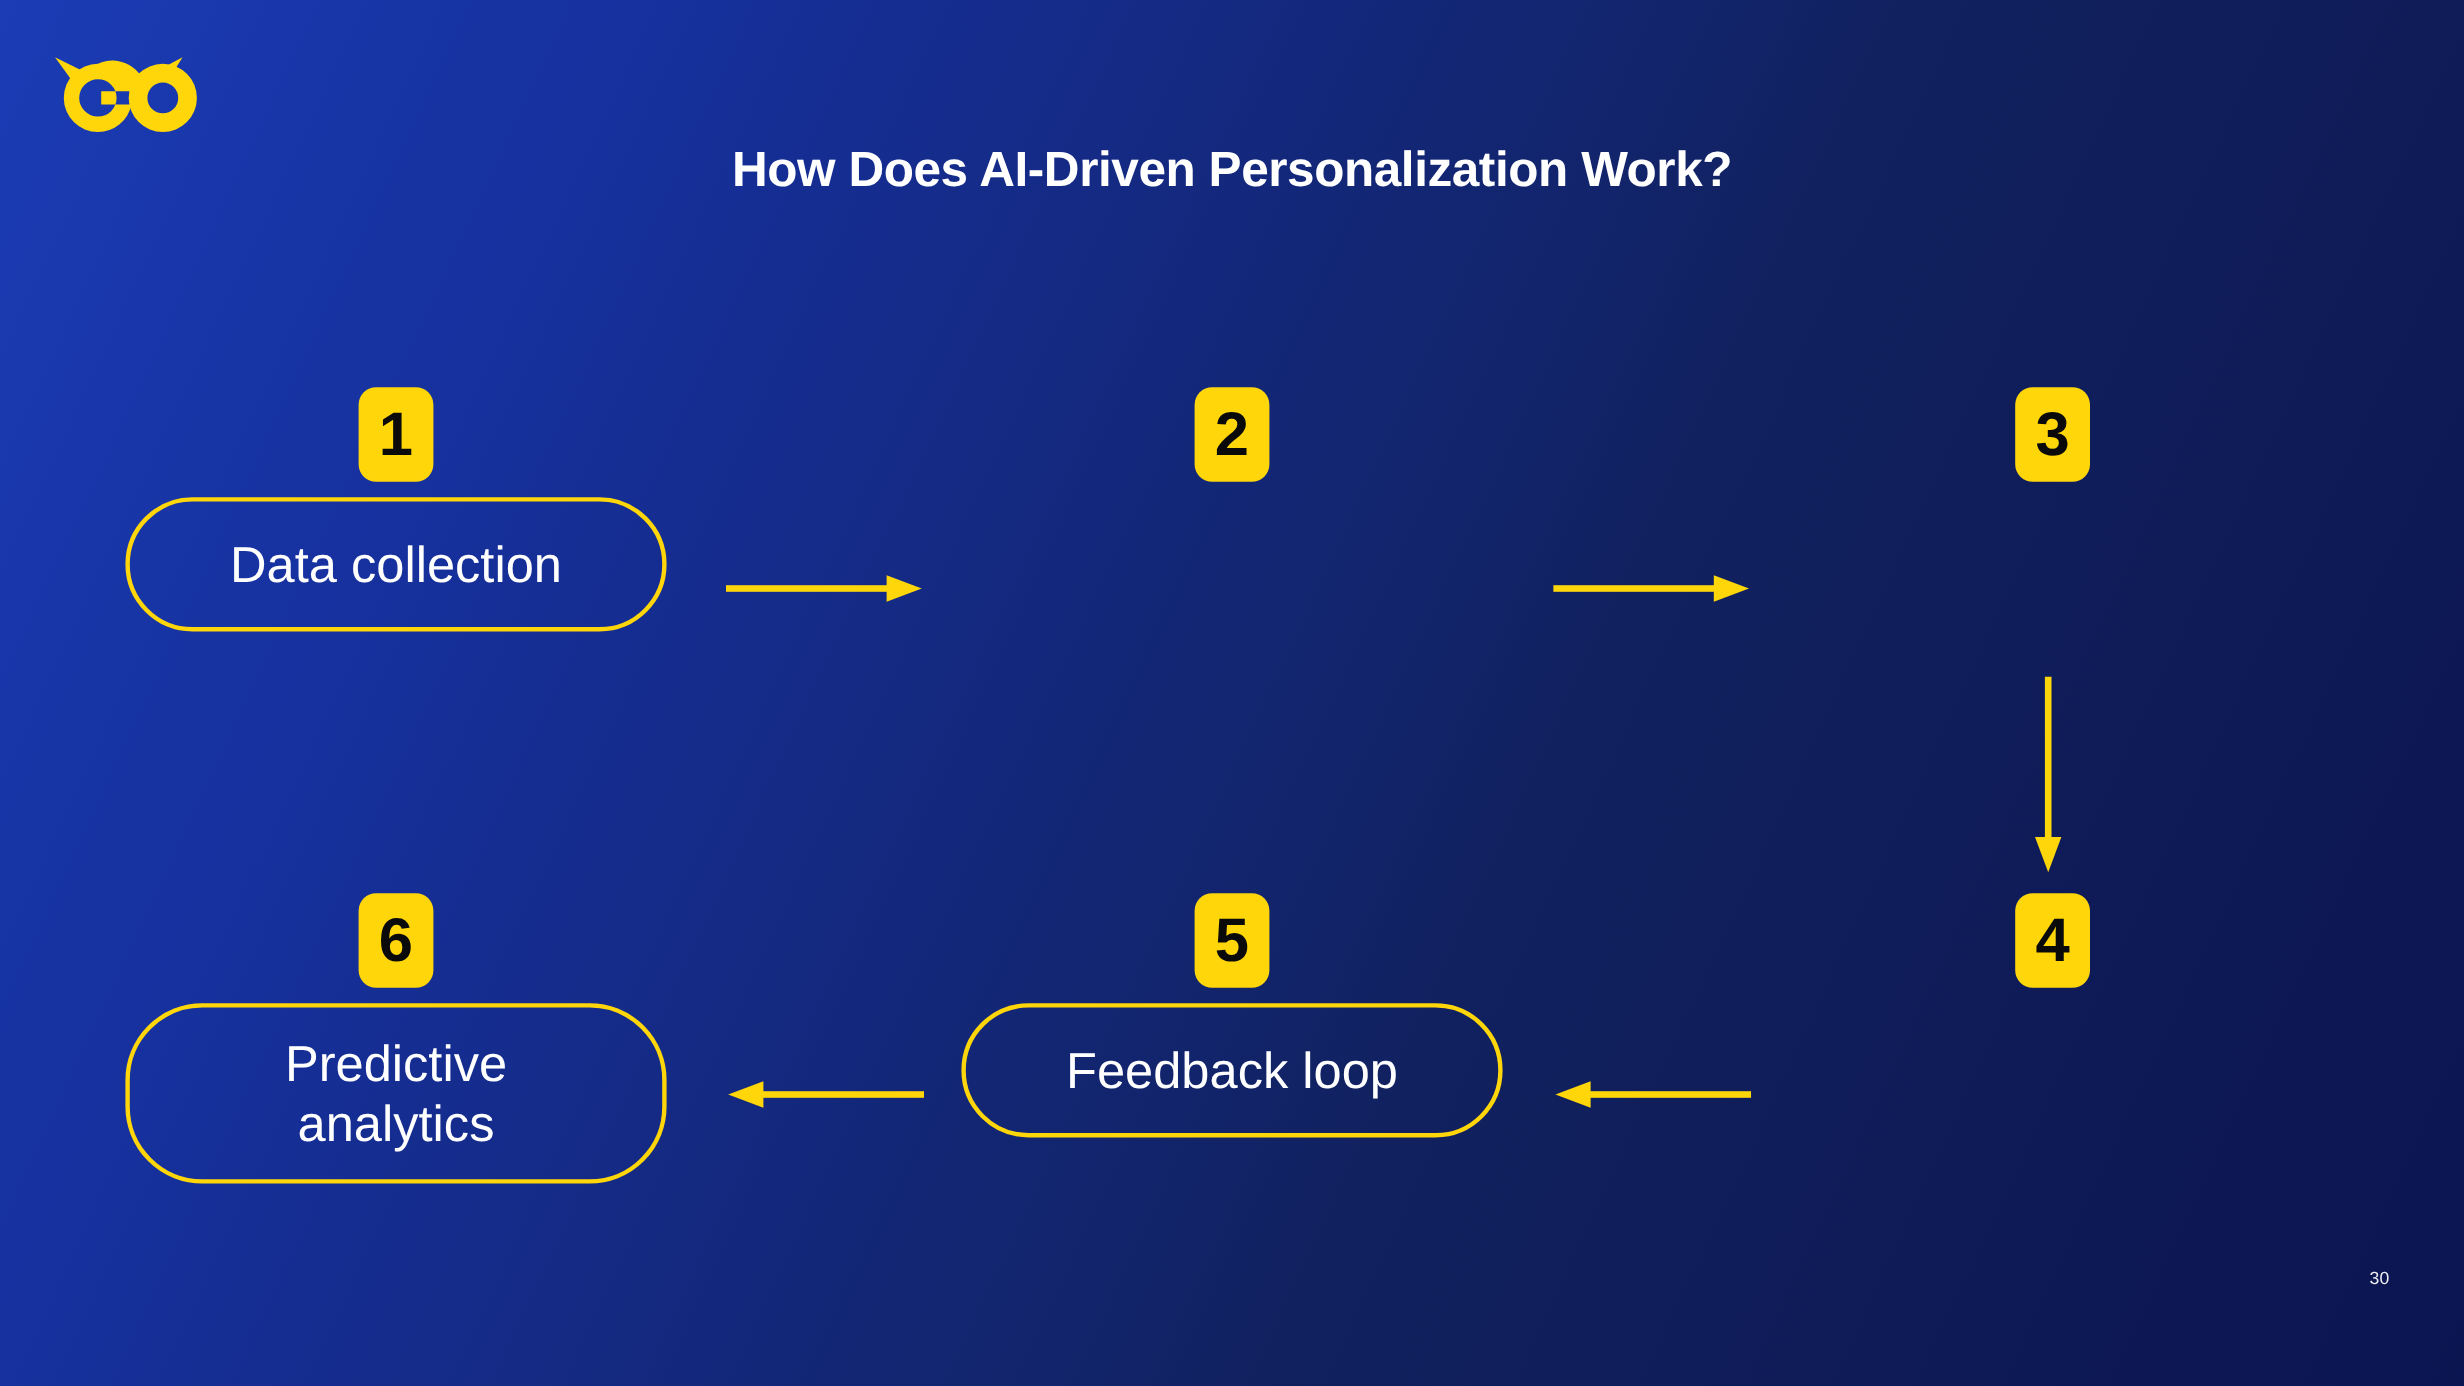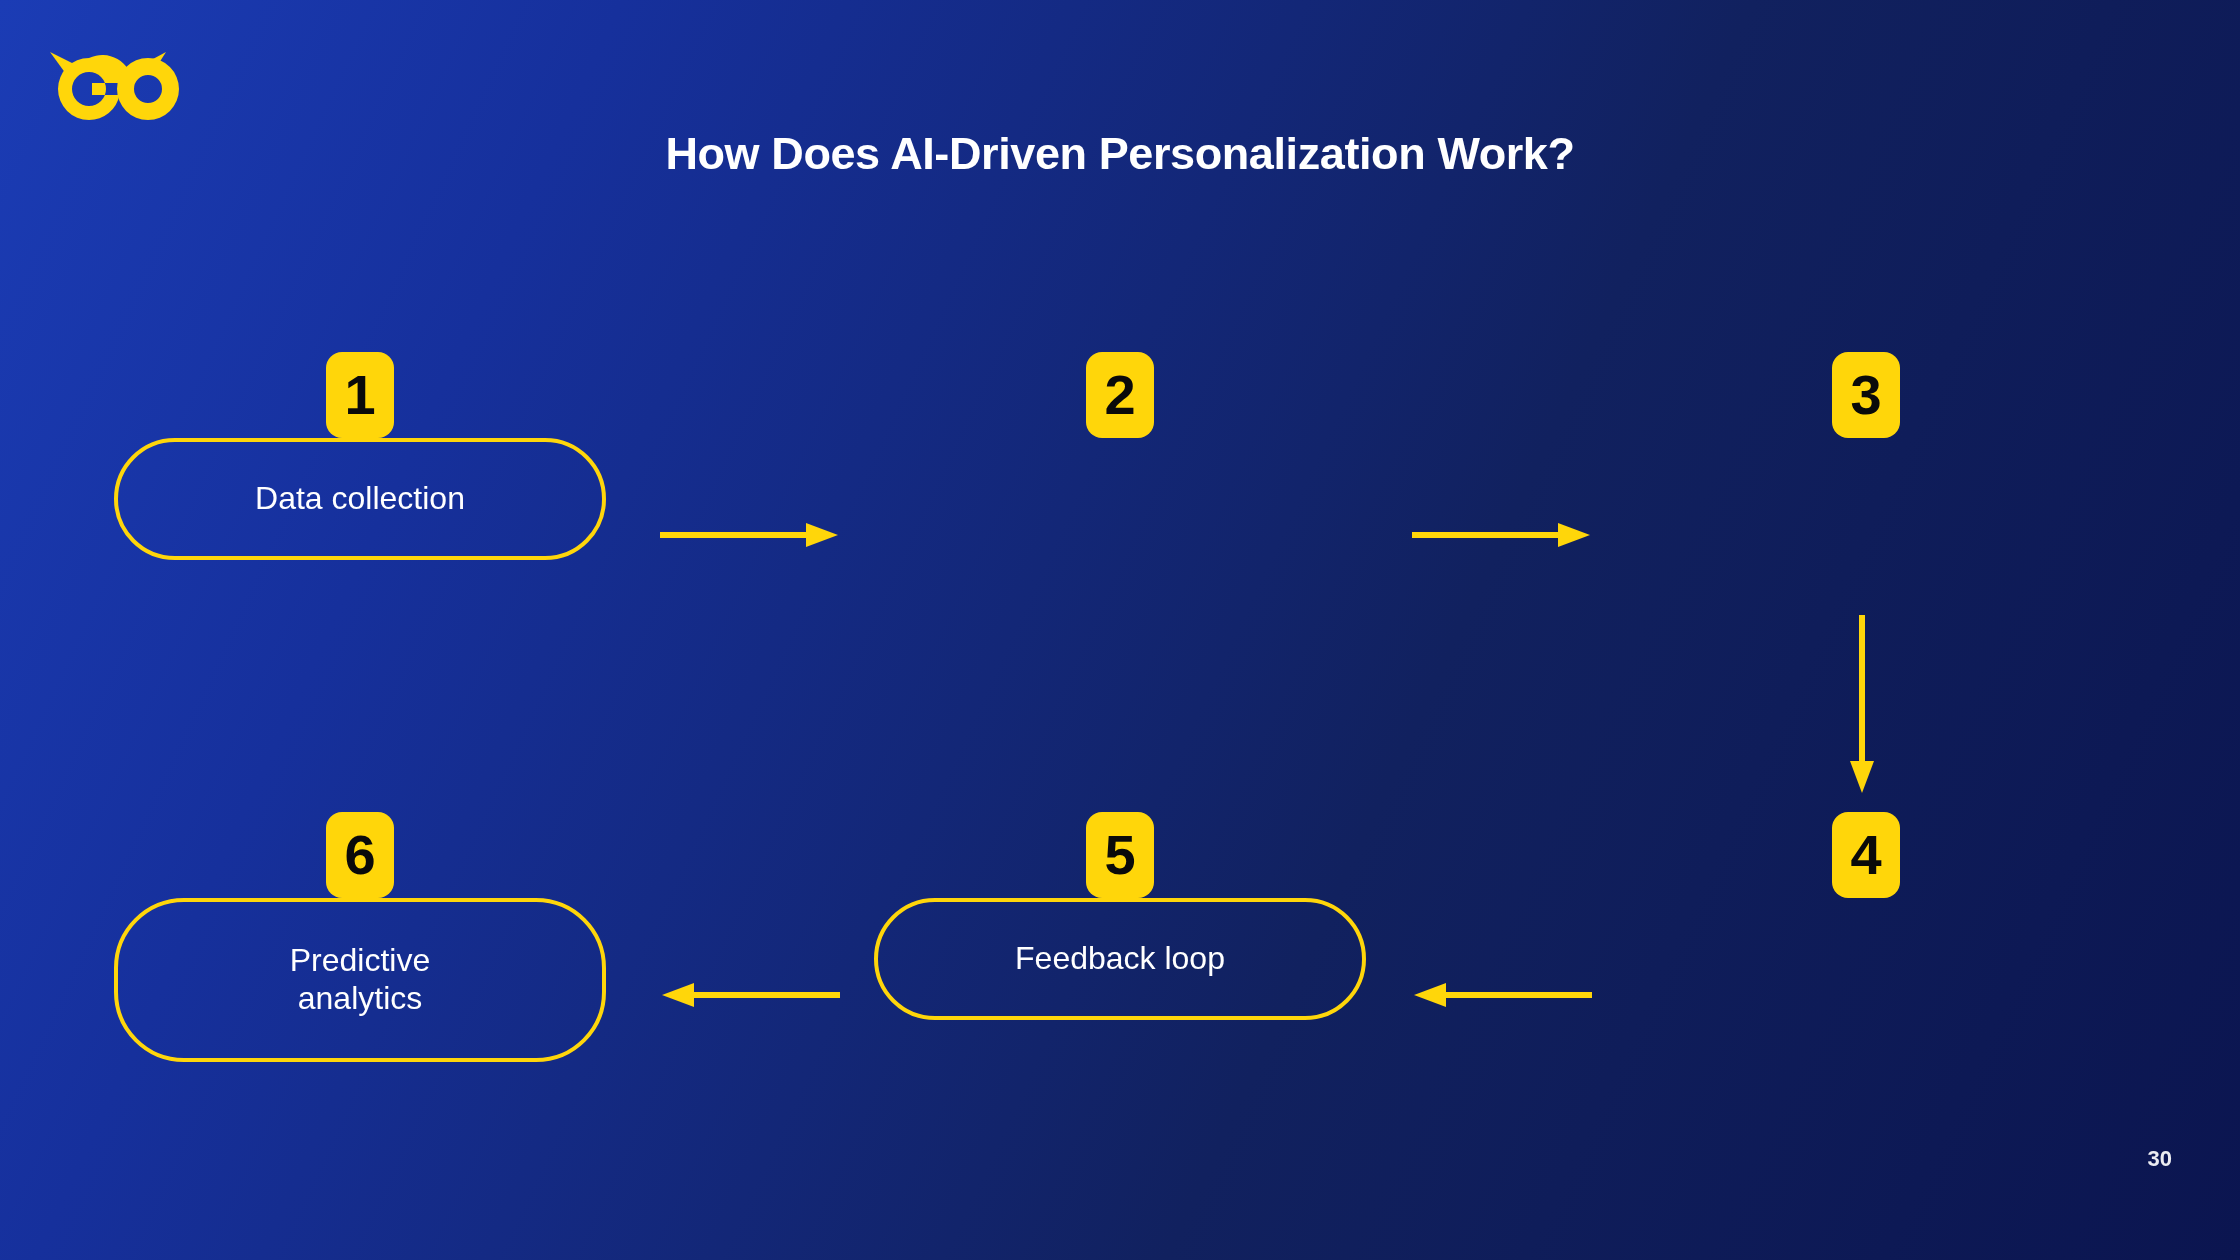--- a/index.html
+++ b/index.html
@@ -33,24 +33,25 @@
     width:68px; height:86px;
     background:#ffd60a;
     border-radius:16px;
     color:#0a0a0a;
     font-size:56px;
     font-weight:bold;
     display:flex; align-items:center; justify-content:center;
     line-height:1;
   }
   .node-box {
+    margin-top:14px;
     border:4px solid #ffd60a;
     border-radius:70px;
     color:#ffffff;
-    font-size:32px;
+    font-size:46px;
     display:flex; align-items:center; justify-content:center;
     text-align:center;
     line-height:1.18;
     padding:12px 28px;
   }
   .h-one { height:122px; }
   .h-two { height:164px; }
 
   
   .badge-wrap { display:flex; }
@@ -69,23 +70,22 @@
   #arrow-1-2 { left:660px;  top:515px; width:180px; height:40px; }
   #arrow-2-3 { left:1412px; top:515px; width:180px; height:40px; }
   #arrow-3-4 { left:1840px; top:615px; width:44px;  height:180px; }
   #arrow-4-5 { left:1412px; top:975px; width:180px; height:40px; }
   #arrow-5-6 { left:660px;  top:975px; width:180px; height:40px; }
 
   
   #page-number {
     position:absolute; right:68px; bottom:88px;
     color:#ffffff;
-    font-size:22px;
+    font-size:16px;
     opacity:.92;
-    font-weight:bold;
   }
 </style>
 </head>
 <body>
 
 <div id="brand-logo">
   <svg viewBox="0 0 148 90" width="148" height="90" aria-hidden="true">
 
     <path d="M2 8 L30 22 L18 30 Z" fill="#ffd60a"></path>
 

